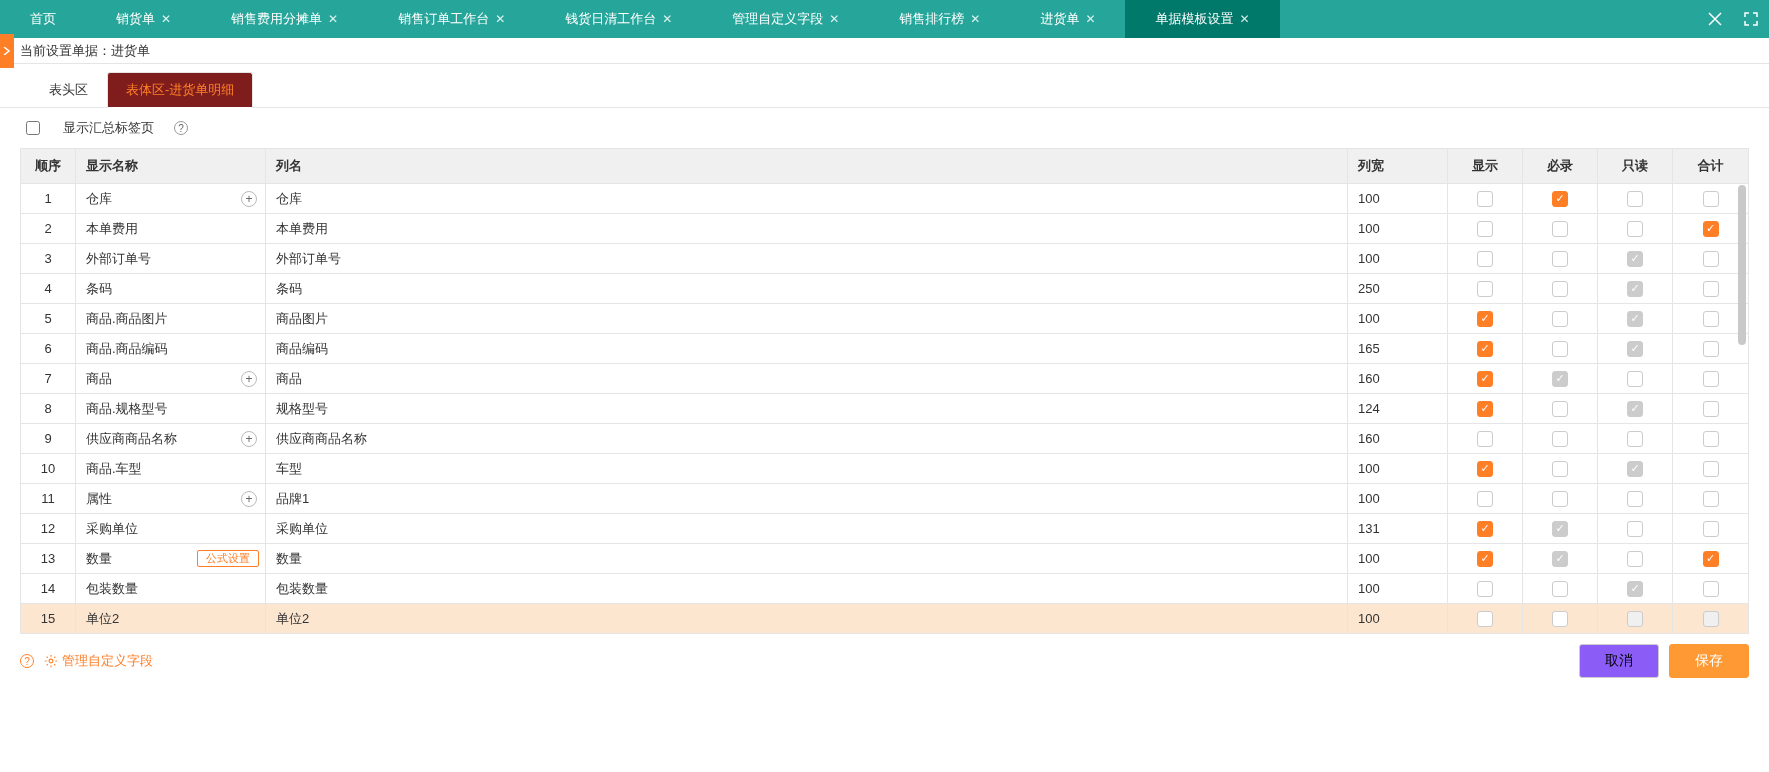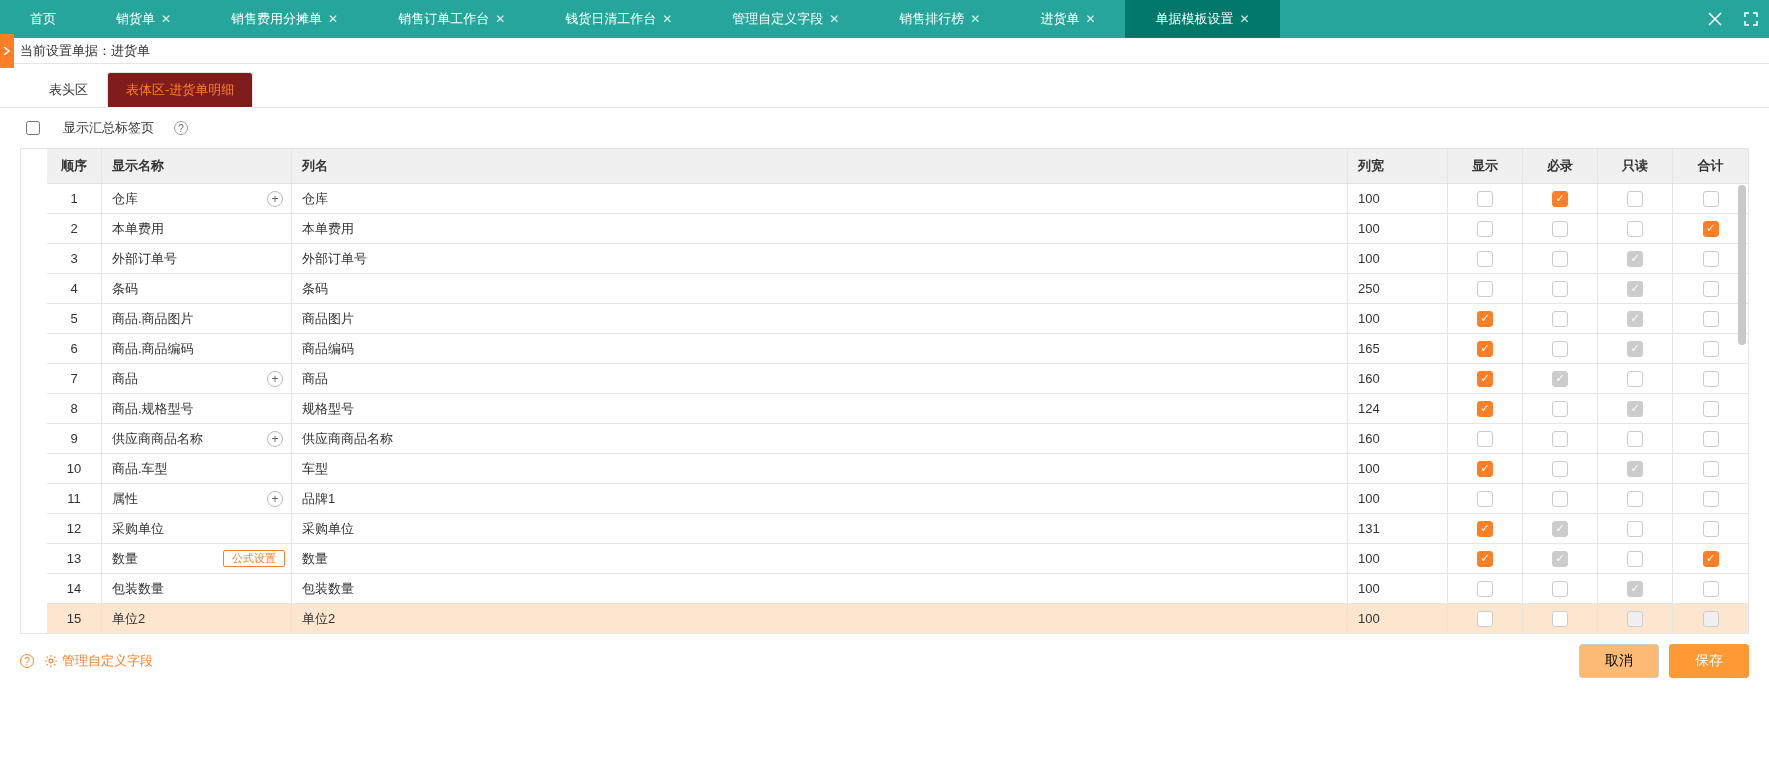--- a/index.html
+++ b/index.html
@@ -103,21 +103,20 @@
   
   .table-wrap {
     margin: 0 20px;
     border: 1px solid var(--border);
     position: relative;
   }
   .thead, .trow {
     display: grid;
     grid-template-columns: 55px 190px 1fr 100px 75px 75px 75px 75px;
     align-items: center;
-    margin-left: 26px;
   }
   .thead {
     background: var(--header-bg);
     font-weight: 600;
     height: 34px;
   }
   .thead > div, .trow > div {
     padding: 0 10px;
     height: 100%;
     display: flex;
@@ -172,21 +171,21 @@
     display:flex; align-items:center;
     padding:10px 20px 14px 20px;
     gap:10px;
   }
   .footer .link { color:var(--orange); cursor:pointer; display:flex; align-items:center; gap:4px;}
   .footer .gear {
     width:14px;height:14px;display:inline-block;
   }
   .footer .spacer { flex:1; }
   .btn {
-    min-width:80px; height:34px; border:1px solid #ccc; background:#fdba74;
+    min-width:80px; height:34px; border:1px solid #ccc; background:#8b5cf6;
     border-radius:3px; cursor:pointer; font-size:14px;
   }
   .btn.primary { background:var(--orange-light); border-color:var(--orange-light); color:#fff; }
   input[type=checkbox]{ width:14px; height:14px; }
 </style>
 </head>
 <body>
 
 <div class="tabbar">
   <div id="tabs-mount" style="display: flex;">

